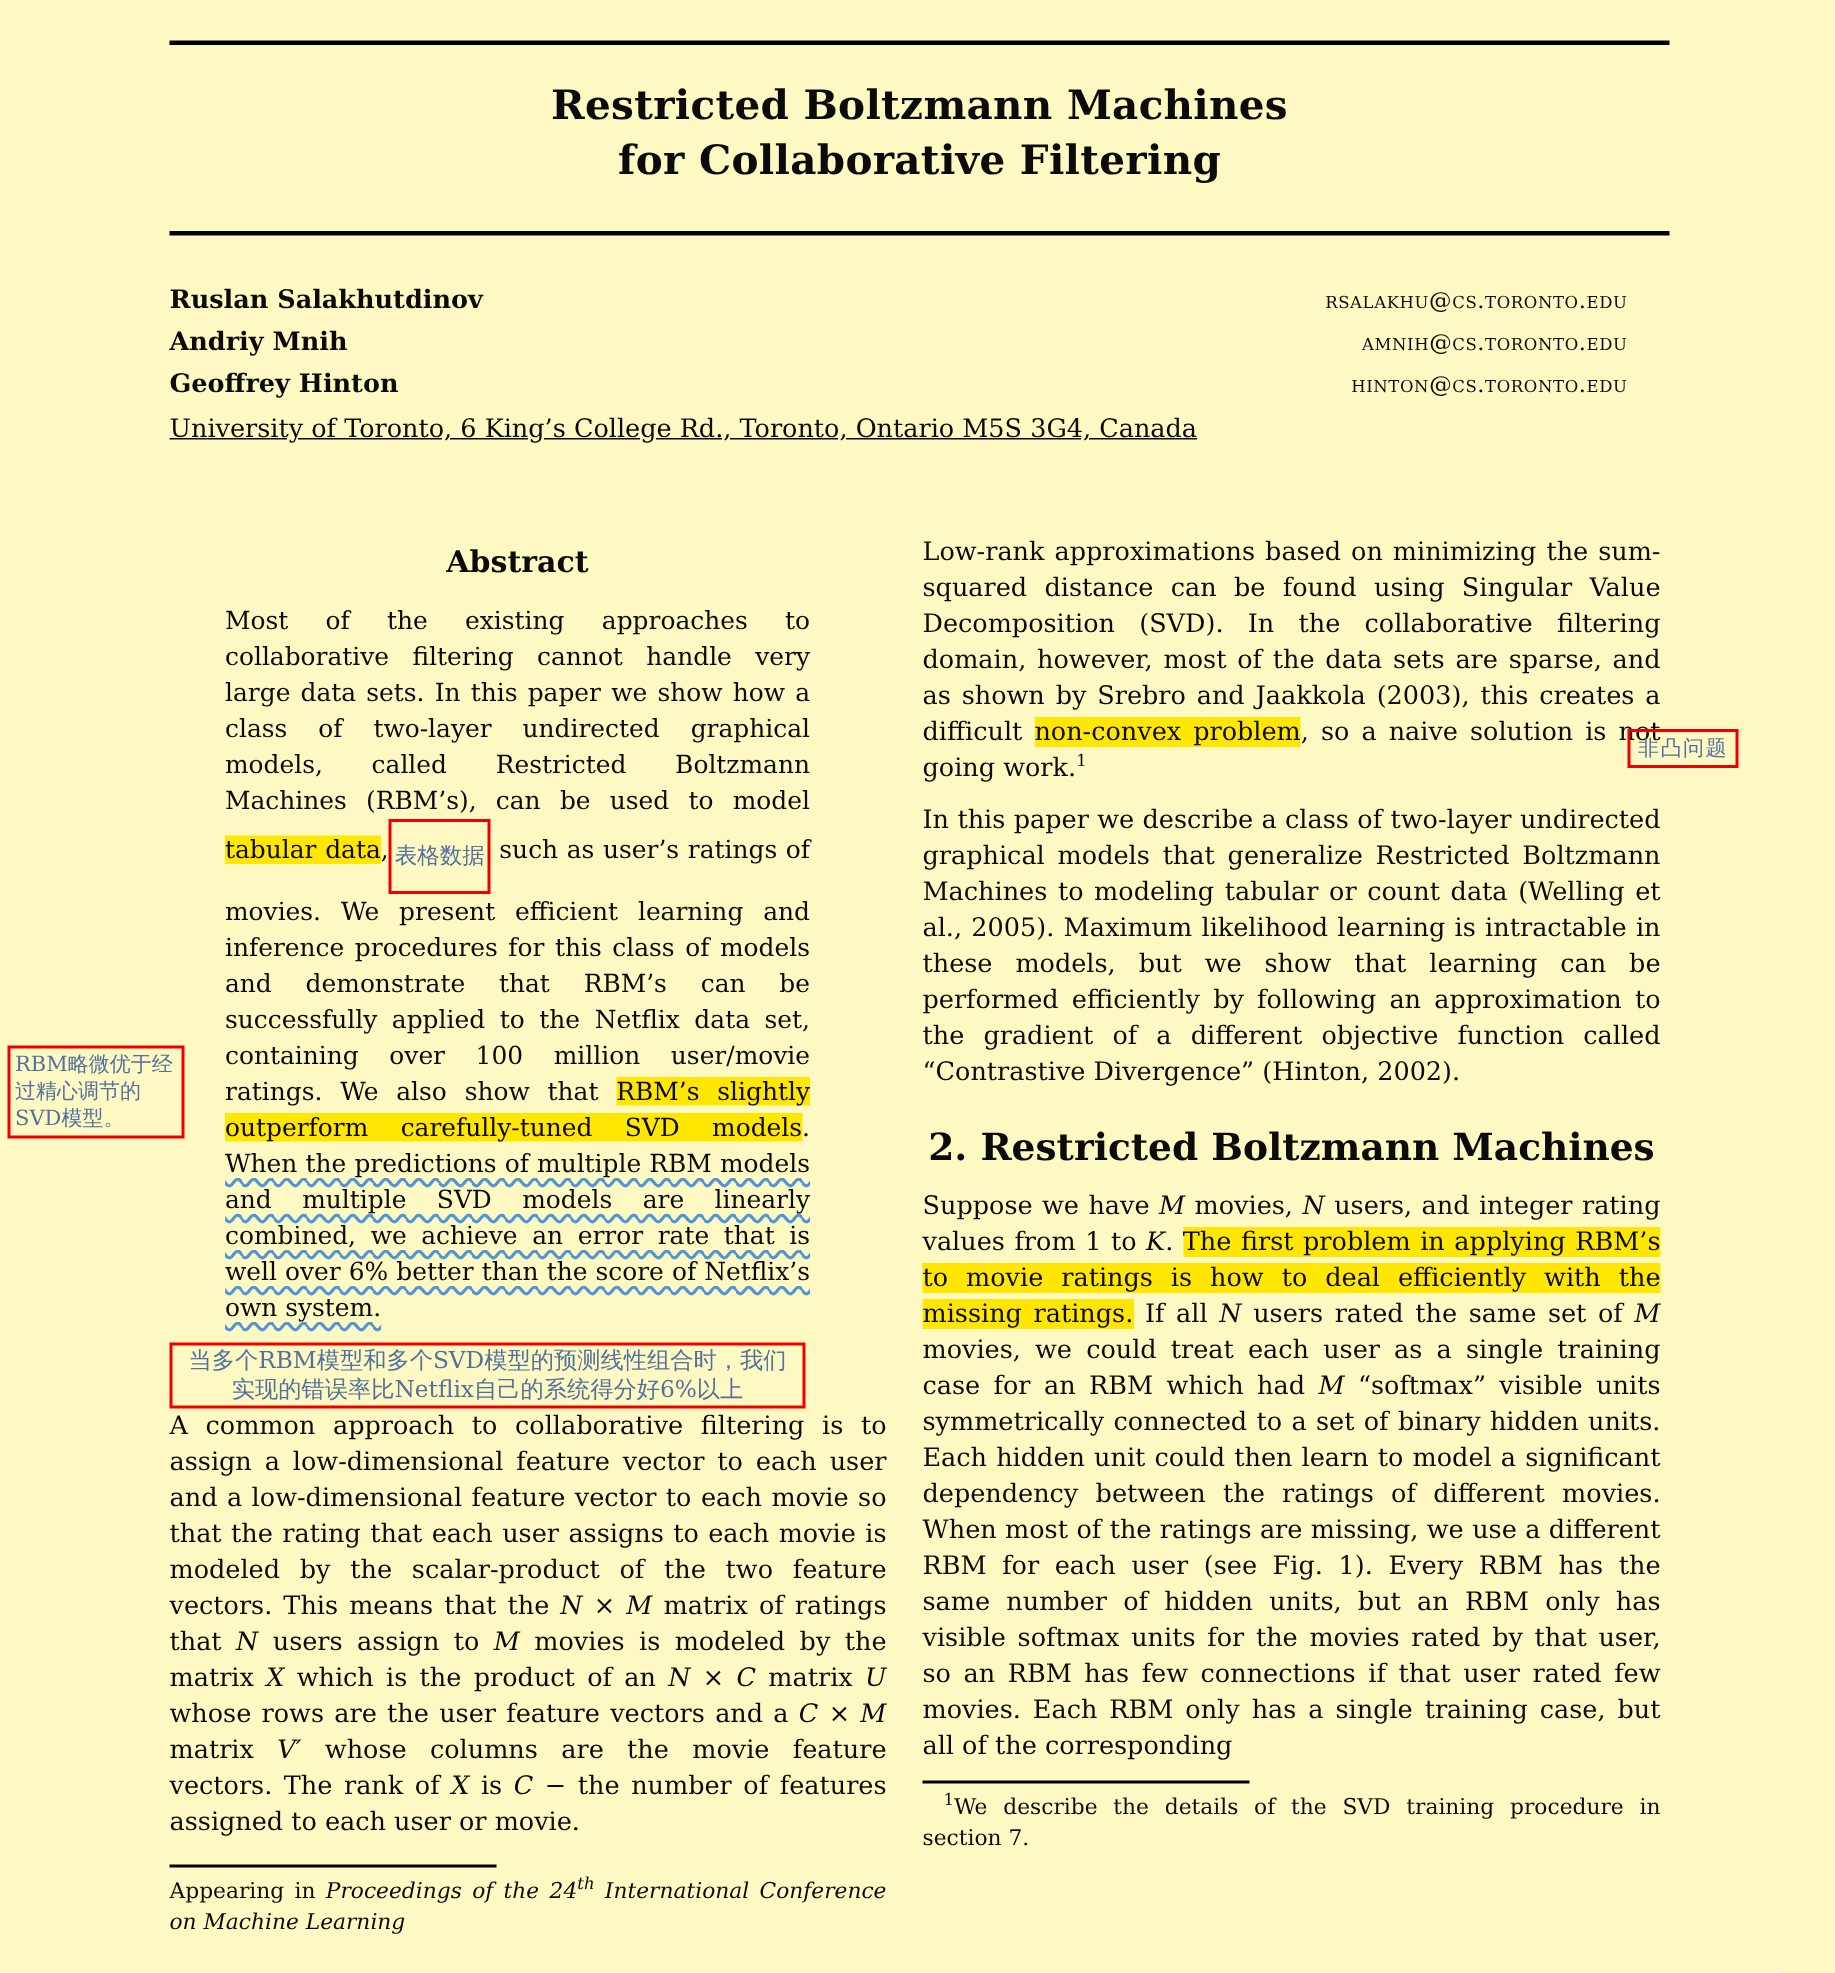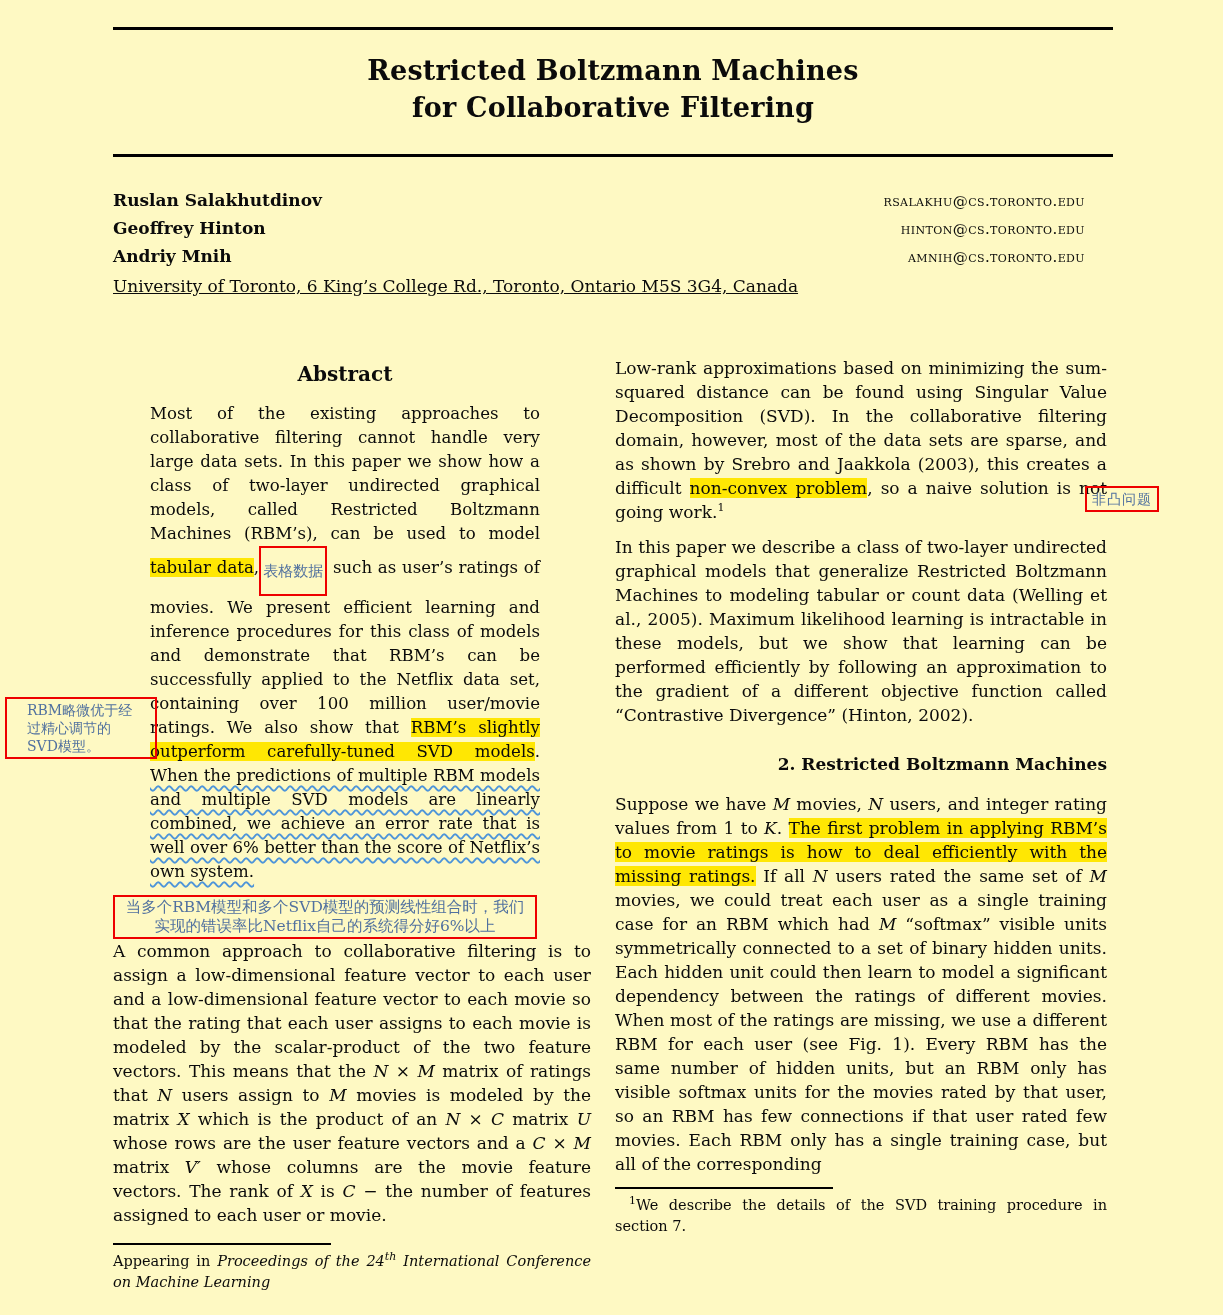--- a/index.html
+++ b/index.html
@@ -20,38 +20,38 @@
   .author-email{font-variant:small-caps;font-size:15px;letter-spacing:.4px;}
   .affiliation{position:absolute;left:113px;top:276px;width:1000px;font-size:17px;text-decoration:underline;}
 
   .col{position:absolute;font-size:17px;line-height:24px;text-align:justify;}
   .col-left{left:113px;top:358px;width:478px;}
   .col-right{left:615px;top:356px;width:492px;}
   .abstract-wrap{margin:0 51px 0 37px;}
   .abstract-heading{text-align:center;font-weight:bold;font-size:20px;margin:4px 0 16px 0;}
   .abstract-body{font-size:16.6px;line-height:24px;}
   p{margin:0 0 11px 0;}
-  .section-heading{font-weight:bold;font-size:17px;line-height:27px;text-align:right;margin:24px 0 14px 0;}
+  .section-heading{font-weight:bold;font-size:25px;line-height:27px;text-align:center;margin:24px 0 14px 0;}
   .section-heading .indent2{padding-left:29px;display:block;}
   .hl{background:var(--hl,#ffe703);}
   .wavy{
     text-decoration-line:underline;text-decoration-style:wavy;
     text-decoration-color:var(--wavy,#4e95d9);text-decoration-thickness:1.8px;
     text-underline-offset:4px;text-decoration-skip-ink:none;
   }
   .it{font-style:italic;}
   .sup{vertical-align:super;font-size:11px;line-height:0;}
   .inline-ann{
     display:inline-block;border:2px solid var(--annb,#ee0000);color:var(--annt,#51719f);
     font-size:15px;line-height:20px;padding:13px 2px;vertical-align:-3px;white-space:nowrap;
     font-family:Liberation Sans, sans-serif;
   }
   .ann-box{border:2.5px solid var(--annb,#ee0000);color:var(--annt,#51719f);}
   .ann-bottom{margin:2px 54px 0 0;font-size:15.5px;line-height:18.5px;padding:1px 3px 2px 3px;text-align:center;}
-  .ann-left{position:absolute;left:5px;top:697px;width:108px;font-size:14px;line-height:18px;padding:2px 20px;text-align:left;}
+  .ann-left{position:absolute;left:5px;top:697px;width:108px;font-size:14px;line-height:18px;padding:2px 3px;text-align:left;}
   .ann-right{position:absolute;left:1085px;top:486px;font-size:14px;line-height:20px;padding:1px 5px;white-space:nowrap;letter-spacing:1px;}
   .fn-rule{height:2px;background:#000;width:218px;margin:12px 0 6px 0;}
   .footnote{font-size:14.5px;line-height:21px;text-align:justify;}
   .fn-indent{text-indent:14px;}
 </style>
 </head>
 <body>
 
 <div class="page">
 
@@ -63,26 +63,26 @@
   </div>
 
   <div class="rule rule-title-bottom"></div>
 
   <div class="authors">
     <div class="author-row">
       <span class="author-name">Ruslan Salakhutdinov</span>
       <span class="author-email">rsalakhu@cs.toronto.edu</span>
     </div>
     <div class="author-row">
+      <span class="author-name">Andriy Mnih</span>
+      <span class="author-email">amnih@cs.toronto.edu</span>
+    </div>
+    <div class="author-row">
       <span class="author-name">Geoffrey Hinton</span>
       <span class="author-email">hinton@cs.toronto.edu</span>
-    </div>
-    <div class="author-row">
-      <span class="author-name">Andriy Mnih</span>
-      <span class="author-email">amnih@cs.toronto.edu</span>
     </div>
   </div>
 
   <div class="affiliation">University of Toronto, 6 King’s College Rd., Toronto, Ontario M5S 3G4, Canada</div>
 
   <div class="col col-left">
     <div class="abstract-wrap">
       <div class="abstract-heading">Abstract</div>
       <p class="abstract-body"><span>Most of the existing approaches to collaborative filtering cannot handle very large data sets. In this paper we show how a class of two-layer undirected graphical models, called Restricted Boltzmann Machines (RBM’s), can be used to model </span><span class="hl">tabular data</span><span>,</span><span class="inline-ann">表格数据</span><span> such as user’s ratings of movies. We present efficient learning and inference procedures for this class of models and demonstrate that RBM’s can be successfully applied to the Netflix data set, containing over 100 million user/movie ratings. We also show that </span><span class="hl">RBM’s slightly outperform carefully-tuned SVD models</span><span>. </span><span class="wavy">When the predictions of multiple RBM models and multiple SVD models are linearly combined, we achieve an error rate that is well over 6% better than the score of Netflix’s own system.</span></p>
     </div>

